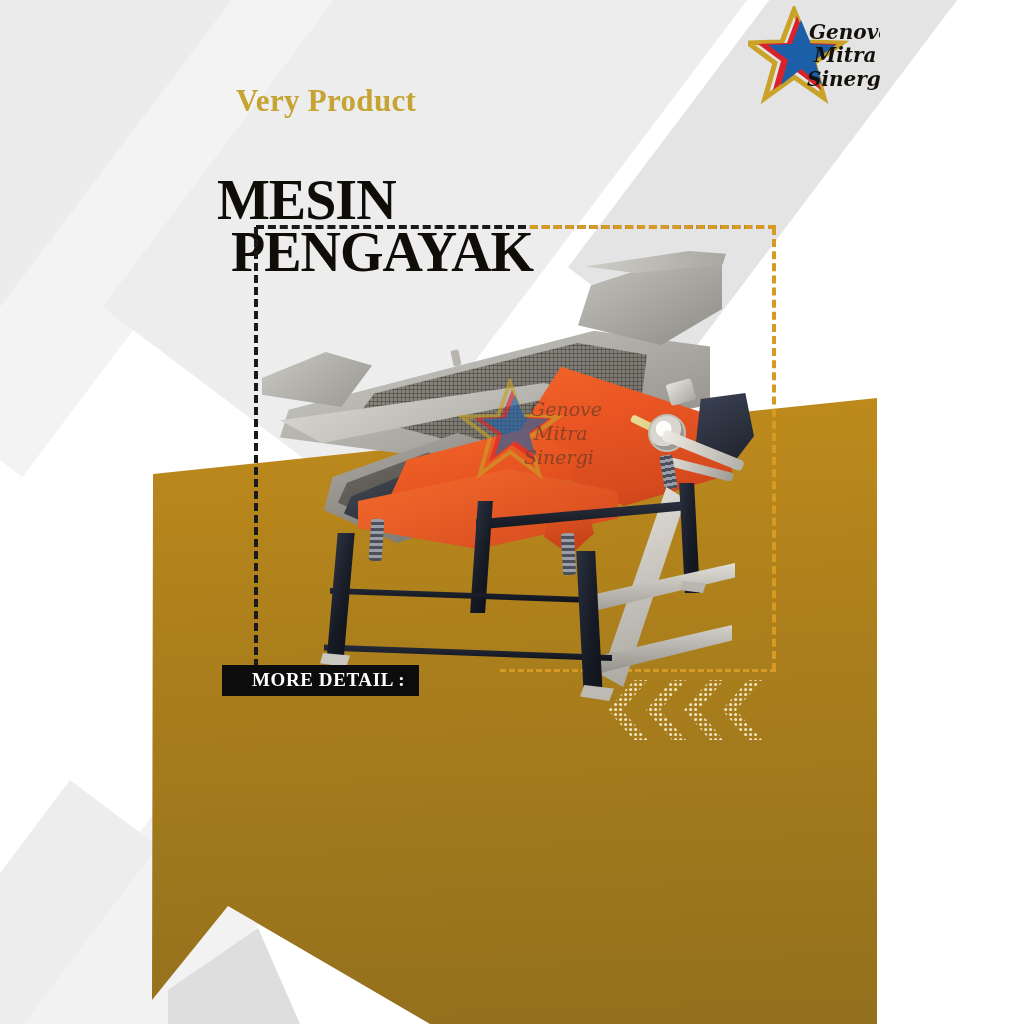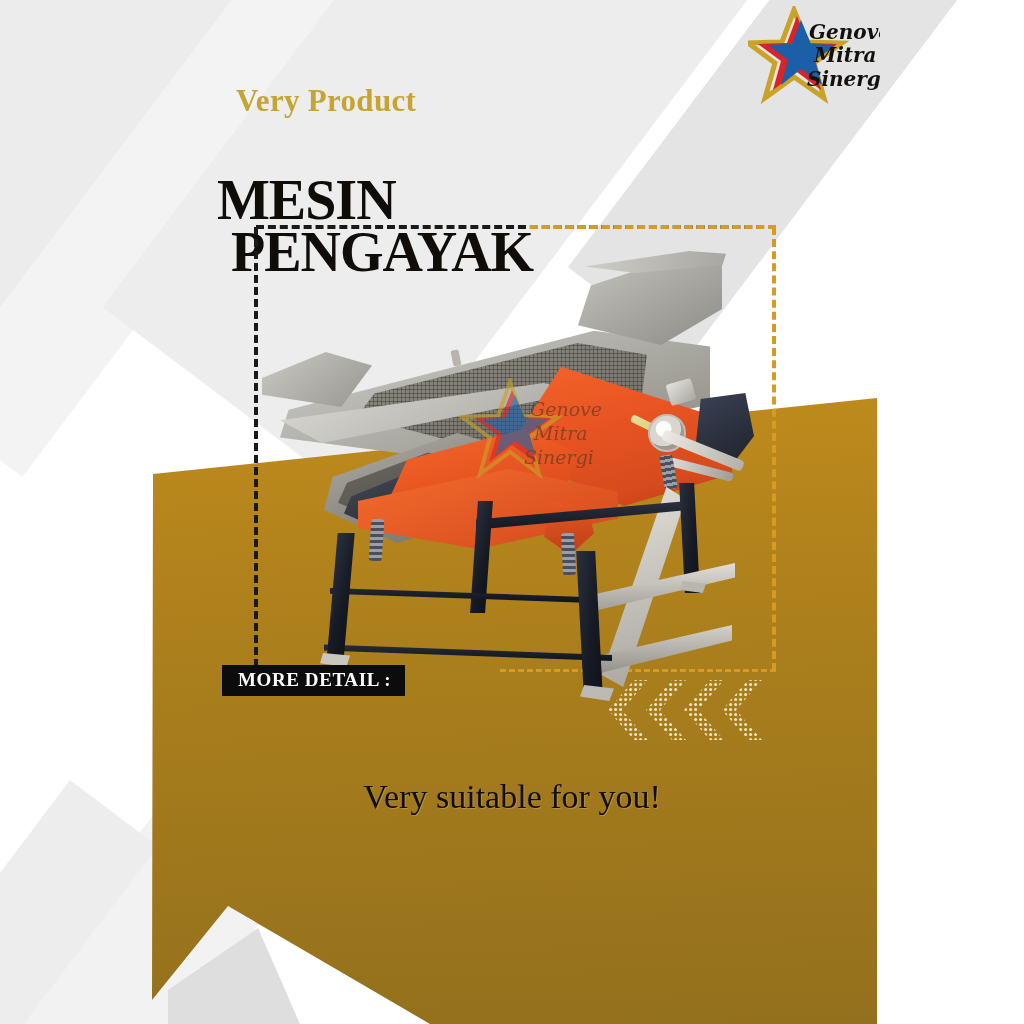--- a/index.html
+++ b/index.html
@@ -255,21 +255,21 @@
     opacity:.62;
   }
 
   
   .logo{position:absolute;left:748px;top:6px;width:132px;height:104px;}
 
   
   .cta-more{
     position:absolute;left:222px;top:665px;
     background:#0c0c0c;color:#ffffff;
-    padding:4px 14px 5px 16px;
+    padding:4px 14px 5px 30px;
     font-family:"Liberation Serif",serif;
     font-weight:bold;font-size:19px;letter-spacing:.6px;
   }
   .cta-order{
     position:absolute;left:222px;top:694px;width:266px;
     background:#ffffff;color:#090909;
     padding:5px 0 7px 14px;
     font-family:"Liberation Serif",serif;
     font-weight:bold;font-size:31px;letter-spacing:.4px;
   }
@@ -399,16 +399,15 @@
       <g fill="url(#halftone)">
         <polygon points="30,2 44,2 18,32 44,62 30,62 4,32"></polygon>
         <polygon points="68,2 82,2 56,32 82,62 68,62 42,32"></polygon>
         <polygon points="106,2 120,2 94,32 120,62 106,62 80,32"></polygon>
         <polygon points="144,2 158,2 132,32 158,62 144,62 118,32"></polygon>
       </g>
     </svg>
   </div>
 
   <div class="tagline">
-    <span>Very suitable for you!</span>
   </div>
 
 </div>
 
 </body></html>

